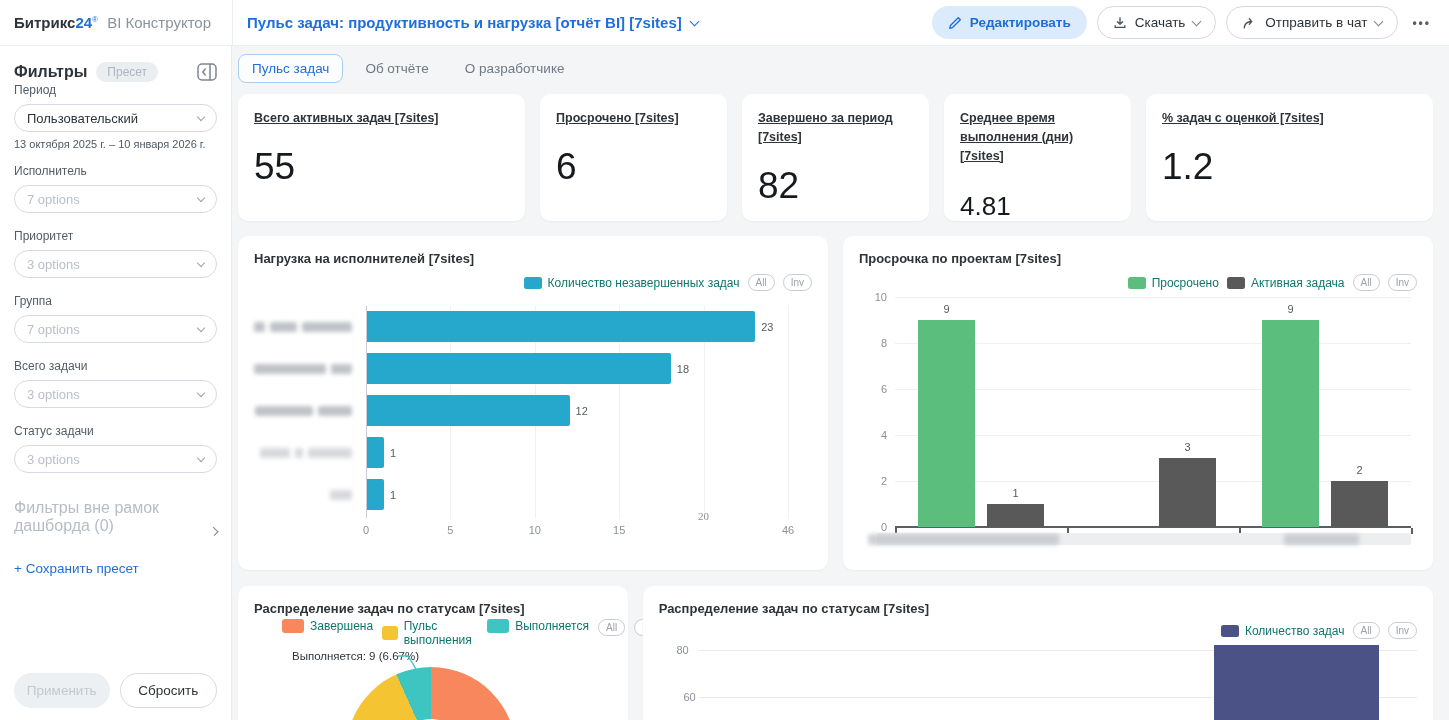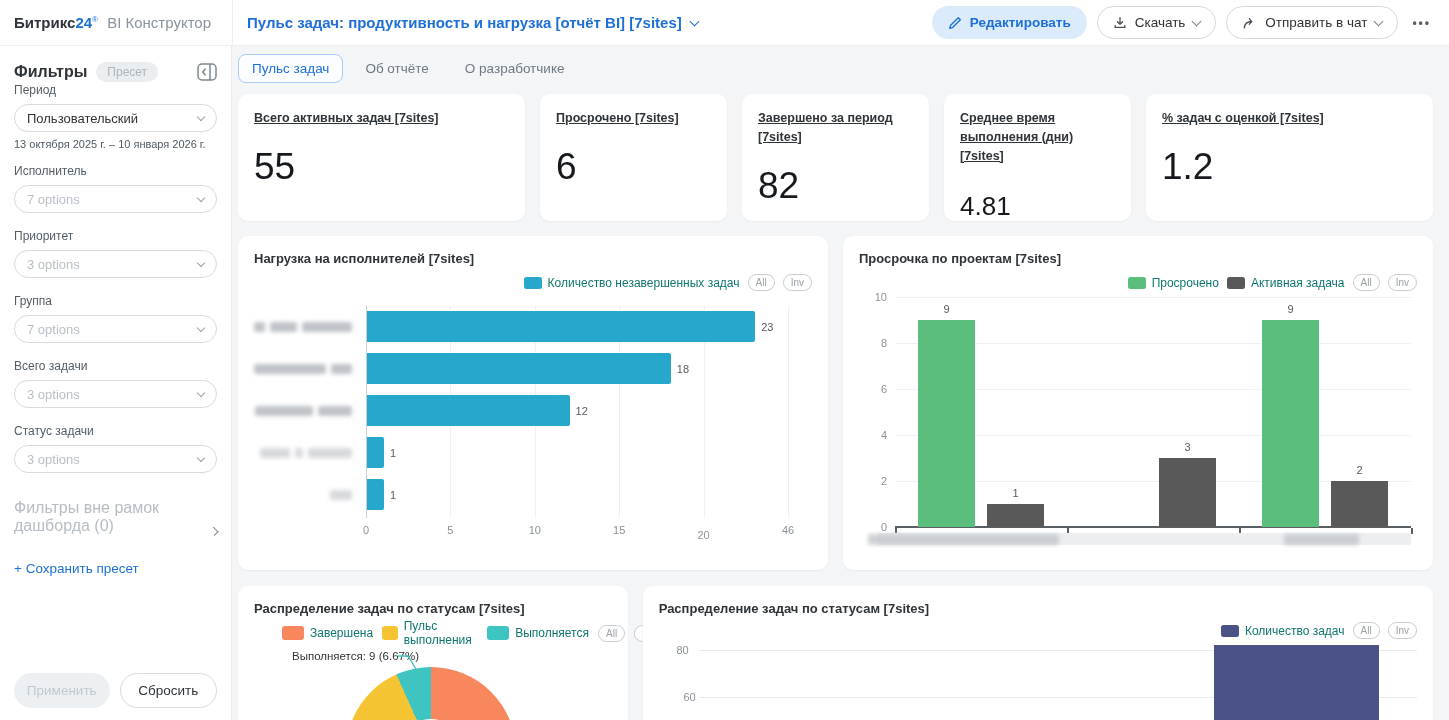--- a/index.html
+++ b/index.html
@@ -65,21 +65,21 @@
 .row2 { display:grid; grid-template-columns:388fr 787fr; gap:15px; }
 .chart-card2 { position:relative; height:300px; }
 .chart-title { position:absolute; top:15px; left:16px; font-size:13px; font-weight:600; }
 .legend { position:absolute; top:38px; right:16px; display:flex; align-items:center; gap:8px; }
 .legend-item { display:inline-flex; align-items:center; gap:6px; cursor:pointer; }
 .sw { width:18px; height:12px; border-radius:2.5px; display:inline-block; }
 .sw.big { width:22px; height:14px; border-radius:3px; }
 .legend-label { font-size:12px; color:#0f766e; }
 .pill { border:1px solid #c6cbd1; color:#9aa1a9; background:#fff; border-radius:11px;
   font-size:10px; padding:2px 7px; font-family:inherit; cursor:pointer; }
-.legend-pie { position:absolute; top:33px; left:44px; display:flex; align-items:center; gap:9px; }
+.legend-pie { position:absolute; top:33px; left:44px; display:flex; align-items:flex-start; gap:9px; }
 #workload-chart { position:absolute; left:16px; right:14px; top:70px; height:244px; }
 #overdue-chart { position:absolute; left:16px; right:14px; top:61px; height:256px; }
 #status-chart { position:absolute; left:16px; right:16px; top:56px; bottom:0; }
 .blob { background:#afb4ba; border-radius:2px; filter:blur(2px); display:inline-block; height:10px; }
 #donut { position:absolute; left:108px; top:81px; width:170px; height:170px; border-radius:50%; cursor:pointer;}
 #donut-hole { position:absolute; left:160px; top:133px; width:66px; height:66px;
   border-radius:50%; background:#fff; }
 .callout { position:absolute; top:64px; left:54px; font-size:11.5px; color:#2e3338; }
 #leader { position:absolute; left:159px; top:62px; }
 .axis-text { position:absolute; font-size:11px; color:#8a9199; }
@@ -228,21 +228,21 @@
         <div id="workload-chart">
             <div style="position: absolute; left: 112px; top: 0px; width: 1px; height: 212px; background: rgb(201, 206, 212);"></div>
             <div class="axis-text" style="position: absolute; left: 112px; top: 218px; transform: translateX(-50%);">0</div>
             <div style="position: absolute; left: 196.4px; top: 0px; width: 1px; height: 212px; background: rgb(238, 240, 244);"></div>
             <div class="axis-text" style="position: absolute; left: 196.4px; top: 218px; transform: translateX(-50%);">5</div>
             <div style="position: absolute; left: 280.8px; top: 0px; width: 1px; height: 212px; background: rgb(238, 240, 244);"></div>
             <div class="axis-text" style="position: absolute; left: 280.8px; top: 218px; transform: translateX(-50%);">10</div>
             <div style="position: absolute; left: 365.2px; top: 0px; width: 1px; height: 212px; background: rgb(238, 240, 244);"></div>
             <div class="axis-text" style="position: absolute; left: 365.2px; top: 218px; transform: translateX(-50%);">15</div>
             <div style="position: absolute; left: 449.6px; top: 0px; width: 1px; height: 212px; background: rgb(238, 240, 244);"></div>
-            <div class="axis-text" style="position: absolute; left: 449.6px; top: 223px; transform: translateX(-50%);">20</div>
+            <div class="axis-text" style="position: absolute; left: 449.6px; top: 204px; transform: translateX(-50%); font-family: Liberation Serif, serif;">20</div>
             <div style="position: absolute; left: 534px; top: 0px; width: 1px; height: 212px; background: rgb(238, 240, 244);"></div>
             <div class="axis-text" style="position: absolute; left: 534px; top: 218px; transform: translateX(-50%);">46</div>
             <div style="position: absolute; left: 113px; top: 5px; width: 388.24px; height: 31px; background: rgb(37, 168, 203); border-radius: 0px 2px 2px 0px;"></div>
             <div style="position: absolute; left: 507.24px; top: 20.5px; transform: translateY(-50%); font-size: 11px; color: rgb(85, 91, 97);">23</div>
             <div style="position: absolute; left: 0px; top: 5px; width: 98px; height: 31px; display: flex; align-items: center; justify-content: flex-end; gap: 5px;">
               <span class="blob" style="width: 12px; opacity: 0.8;"></span>
               <span class="blob" style="width: 28px; opacity: 0.8;"></span>
               <span class="blob" style="width: 52px; opacity: 0.8;"></span>
             </div>
             <div style="position: absolute; left: 113px; top: 47px; width: 303.84px; height: 31px; background: rgb(37, 168, 203); border-radius: 0px 2px 2px 0px;"></div>

